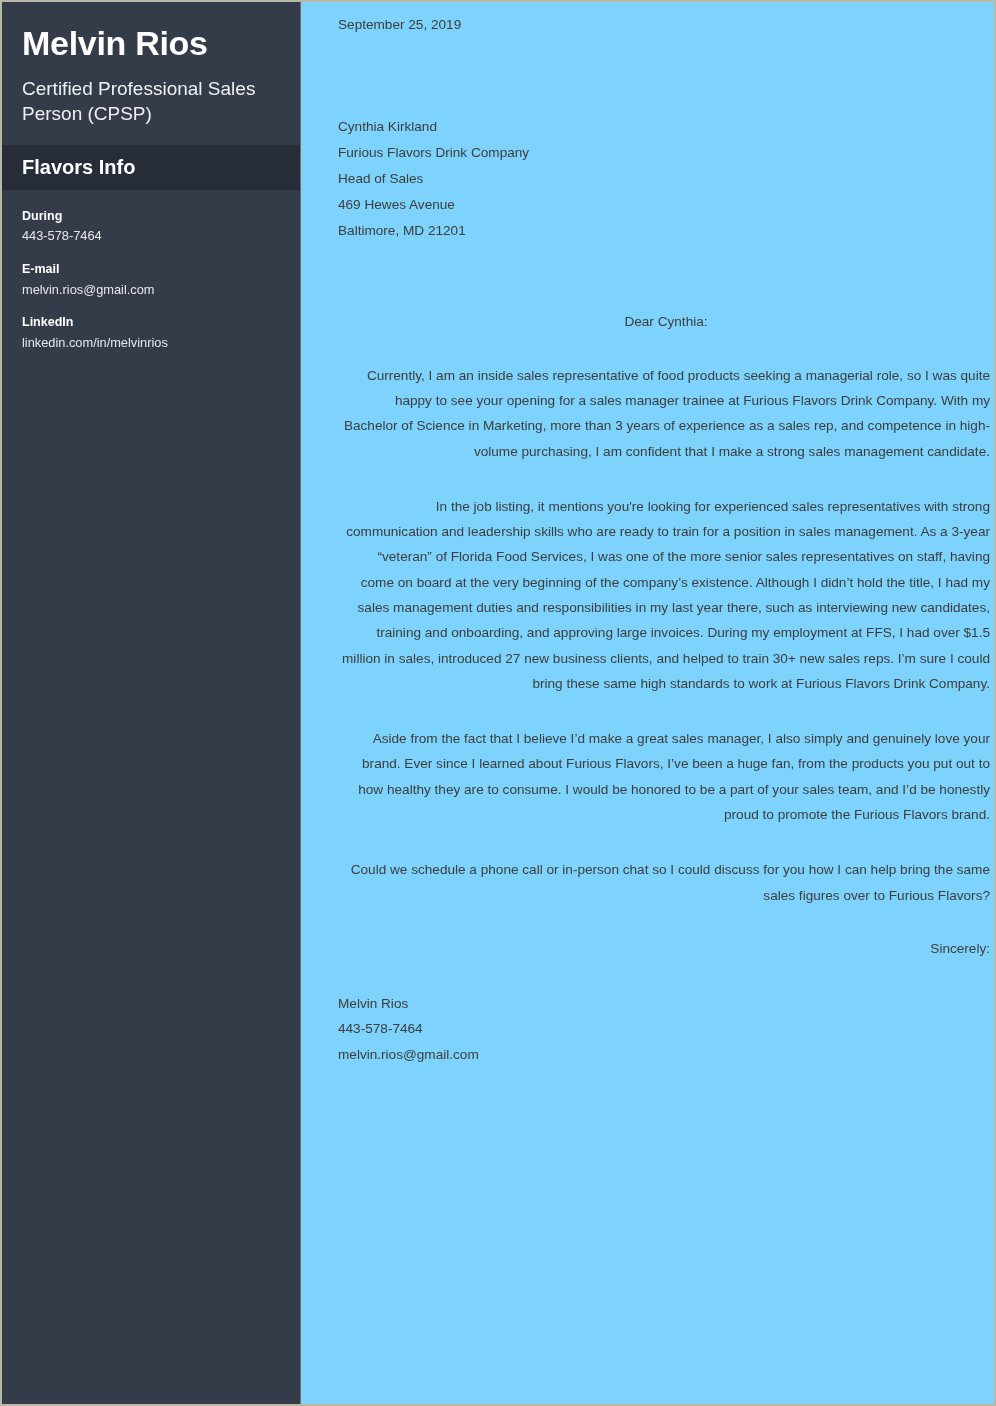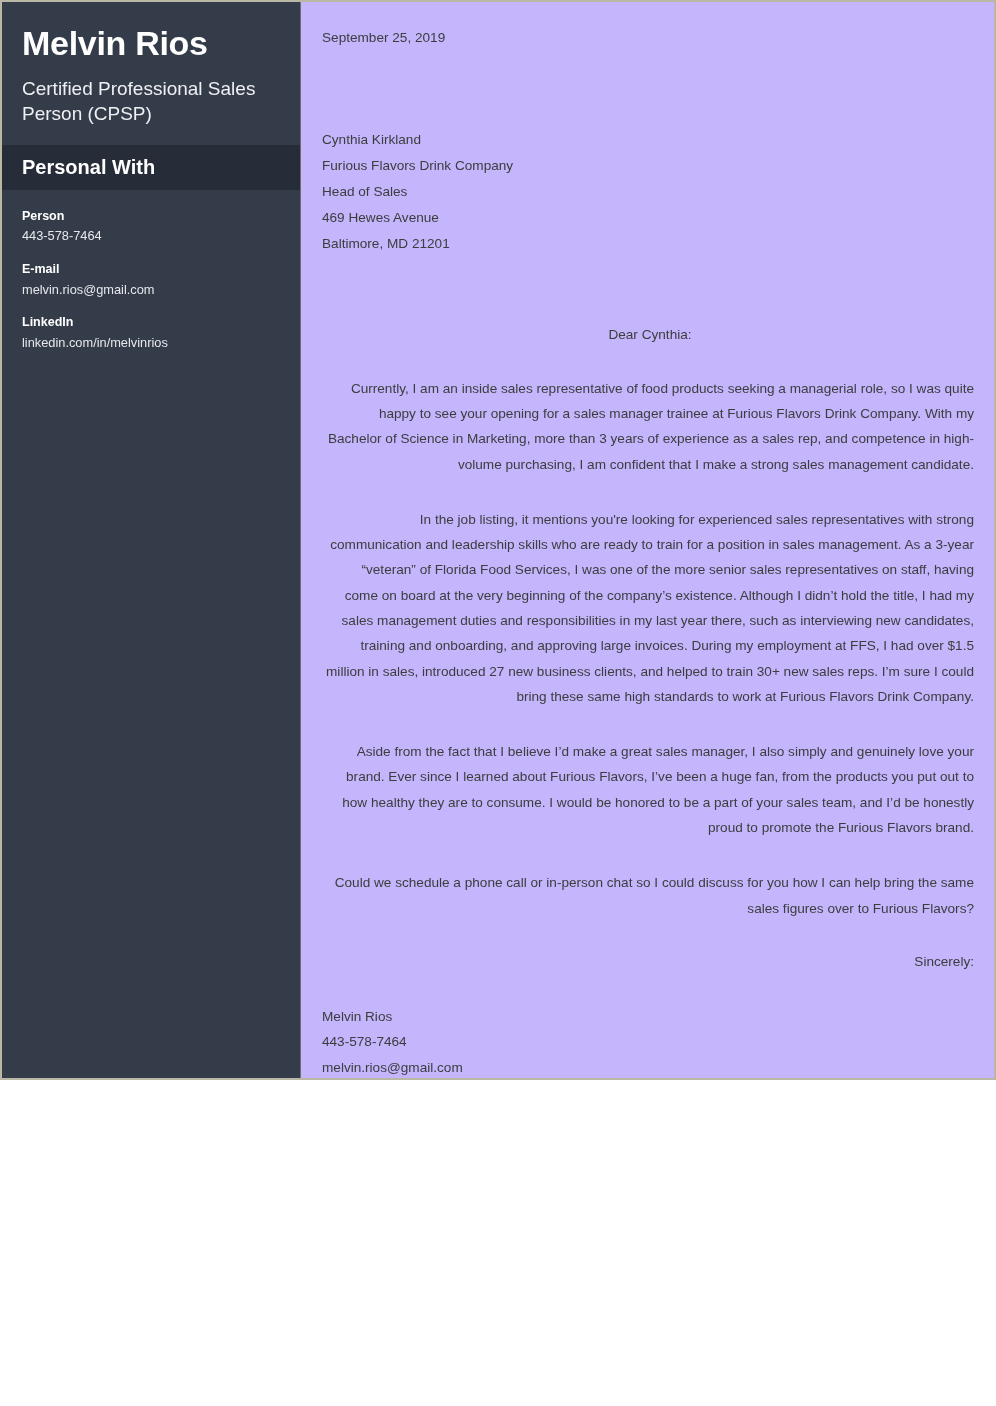--- a/index.html
+++ b/index.html
@@ -3,22 +3,22 @@
 <meta charset="utf-8">
 <style>
   html, body {
     margin: 0;
     padding: 0;
     background: #ffffff;
   }
   .page {
     position: relative;
     width: 996px;
-    height: 1080px;
-    background: #c4b5fd;
+    height: 1406px;
+    background: #7dd3fc;
     box-sizing: border-box;
     border: 2px solid #b9b8a4;
     overflow: hidden;
     font-family: "Liberation Sans", sans-serif;
   }
   
   .sidebar {
     position: absolute;
     left: 0;
     top: 0;
@@ -74,24 +74,24 @@
     color: #e6e8ec;
     font-size: 12.8px;
     font-weight: normal;
     line-height: 1.35;
     margin: 0;
     word-break: break-word;
   }
   
   .letter {
     position: absolute;
-    left: 320px;
+    left: 336px;
     top: 0;
     width: 656px;
-    padding-top: 26px;
+    padding-top: 13px;
     box-sizing: border-box;
   }
   .letter-line {
     color: #3d3d3d;
     font-size: 13.6px;
     line-height: 1.52;
     margin: 0;
   }
   .date-line {
     margin-bottom: 78px;
@@ -131,27 +131,27 @@
 <div class="page">
 
   <aside class="sidebar">
 
     <div class="sidebar-header">
       <h1 class="cand-name">Melvin Rios</h1>
       <h2 class="cand-title">Certified Professional Sales Person (CPSP)</h2>
     </div>
 
     <div class="section-band">
-      <h3 class="section-band-title">Personal With</h3>
+      <h3 class="section-band-title">Flavors Info</h3>
     </div>
 
     <div class="contact-list">
 
       <div class="contact-item">
-        <p class="contact-label">Person</p>
+        <p class="contact-label">During</p>
         <p class="contact-value">443-578-7464</p>
       </div>
 
       <div class="contact-item">
         <p class="contact-label">E-mail</p>
         <p class="contact-value">melvin.rios@gmail.com</p>
       </div>
 
       <div class="contact-item">
         <p class="contact-label">LinkedIn</p>

